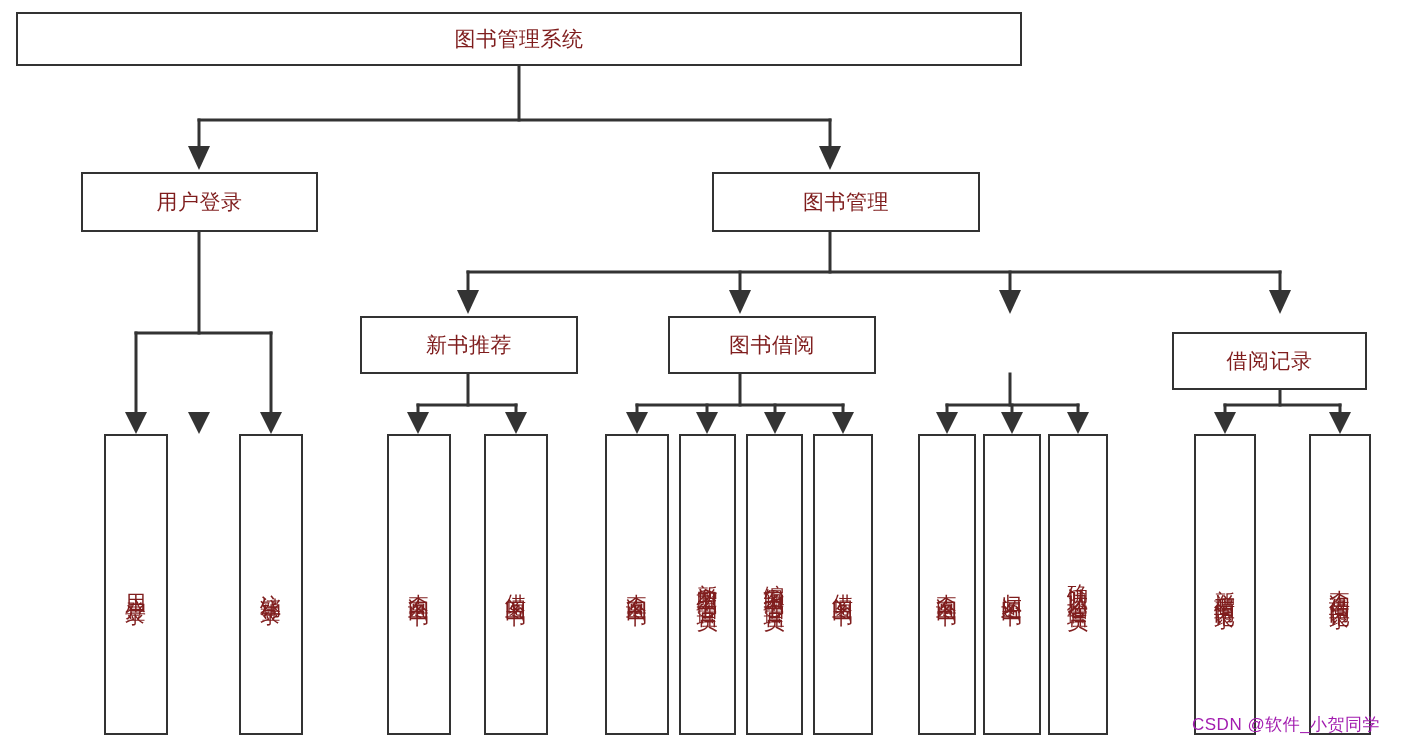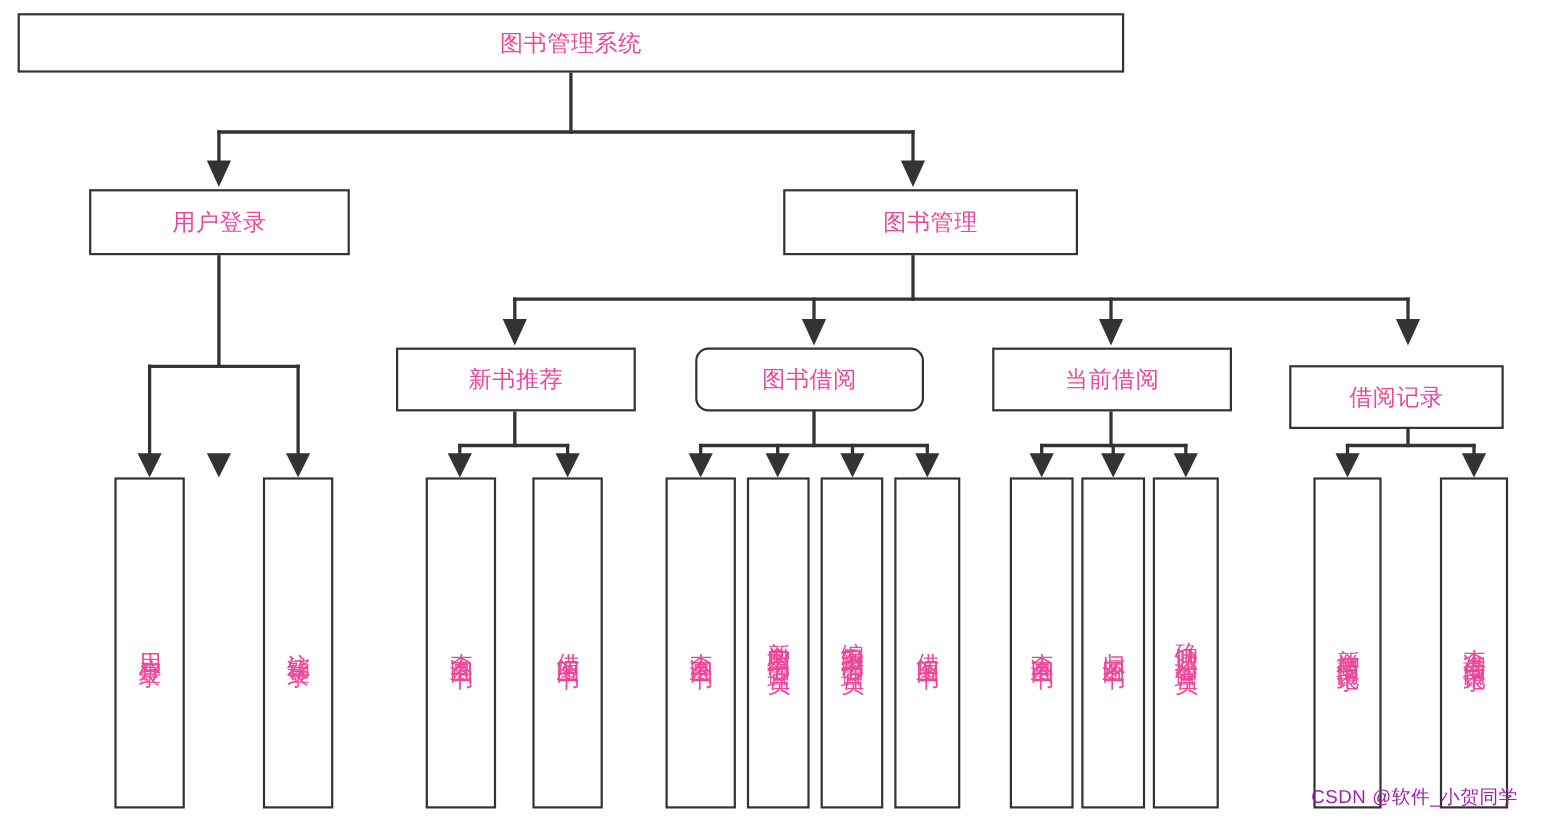--- a/index.html
+++ b/index.html
@@ -18,21 +18,21 @@
     overflow: hidden;
   }
   .node {
     position: absolute;
     box-sizing: border-box;
     border: 2px solid #333333;
     background: #ffffff;
     display: flex;
     align-items: center;
     justify-content: center;
-    color: #ec4899;
+    color: #7f1d1d;
   }
   .node.horiz {
     font-size: 21px;
     letter-spacing: 0.5px;
   }
   .node.vert {
     font-size: 21px;
   }
   .node.vert .vlabel {
     writing-mode: vertical-rl;
@@ -156,25 +156,22 @@
   <div class="node horiz" style="left:81px; top:172px; width:237px; height:60px;">
     <span class="hlabel">用户登录</span>
   </div>
   <div class="node horiz" style="left:712px; top:172px; width:268px; height:60px;">
     <span class="hlabel">图书管理</span>
   </div>
 
   <div class="node horiz" style="left:360px; top:316px; width:218px; height:58px;">
     <span class="hlabel">新书推荐</span>
   </div>
-  <div class="node horiz" style="left:632px; top:316px; width:208px; height:58px;border-radius:12px;">
+  <div class="node horiz" style="left:668px; top:316px; width:208px; height:58px;">
     <span class="hlabel">图书借阅</span>
-  </div>
-  <div class="node horiz" style="left:902px; top:316px; width:218px; height:58px;">
-    <span class="hlabel">当前借阅</span>
   </div>
   <div class="node horiz" style="left:1172px; top:332px; width:195px; height:58px;">
     <span class="hlabel">借阅记录</span>
   </div>
 
   <div class="node vert" style="left:104px; top:434px; width:64px; height:301px;">
     <span class="vlabel">用户登录</span>
   </div>
   <div class="node vert" style="left:239px; top:434px; width:64px; height:301px;">
     <span class="vlabel">注销登录</span>

